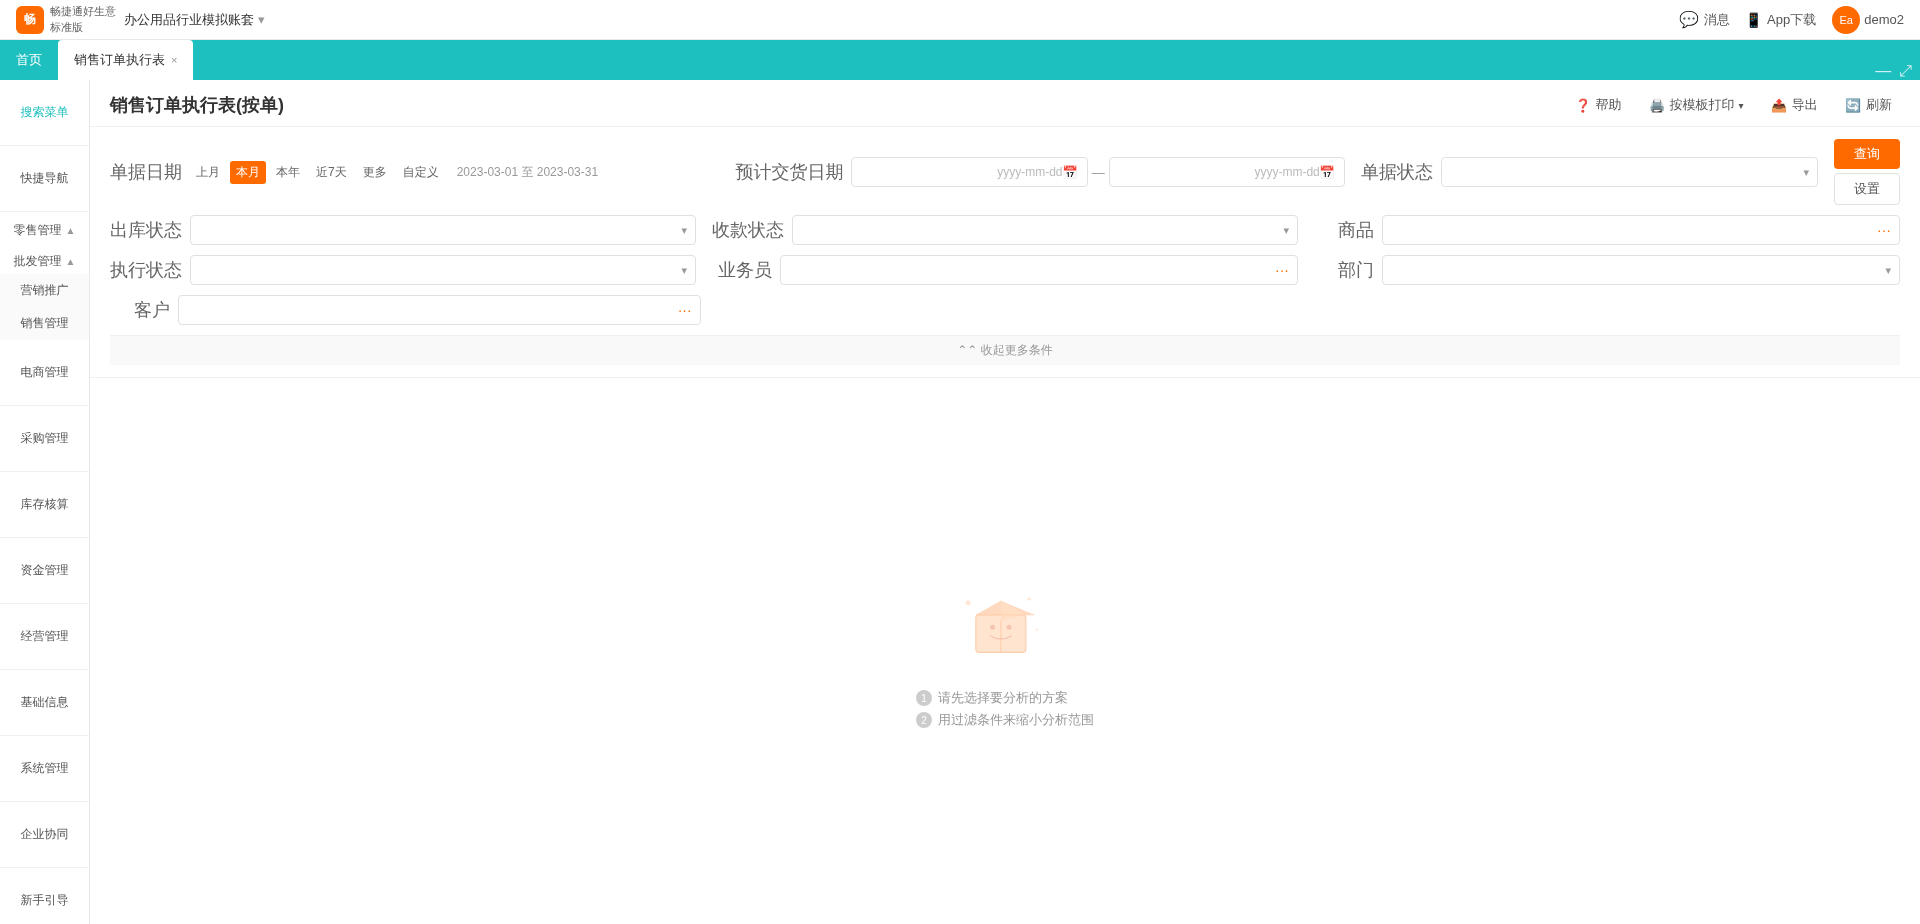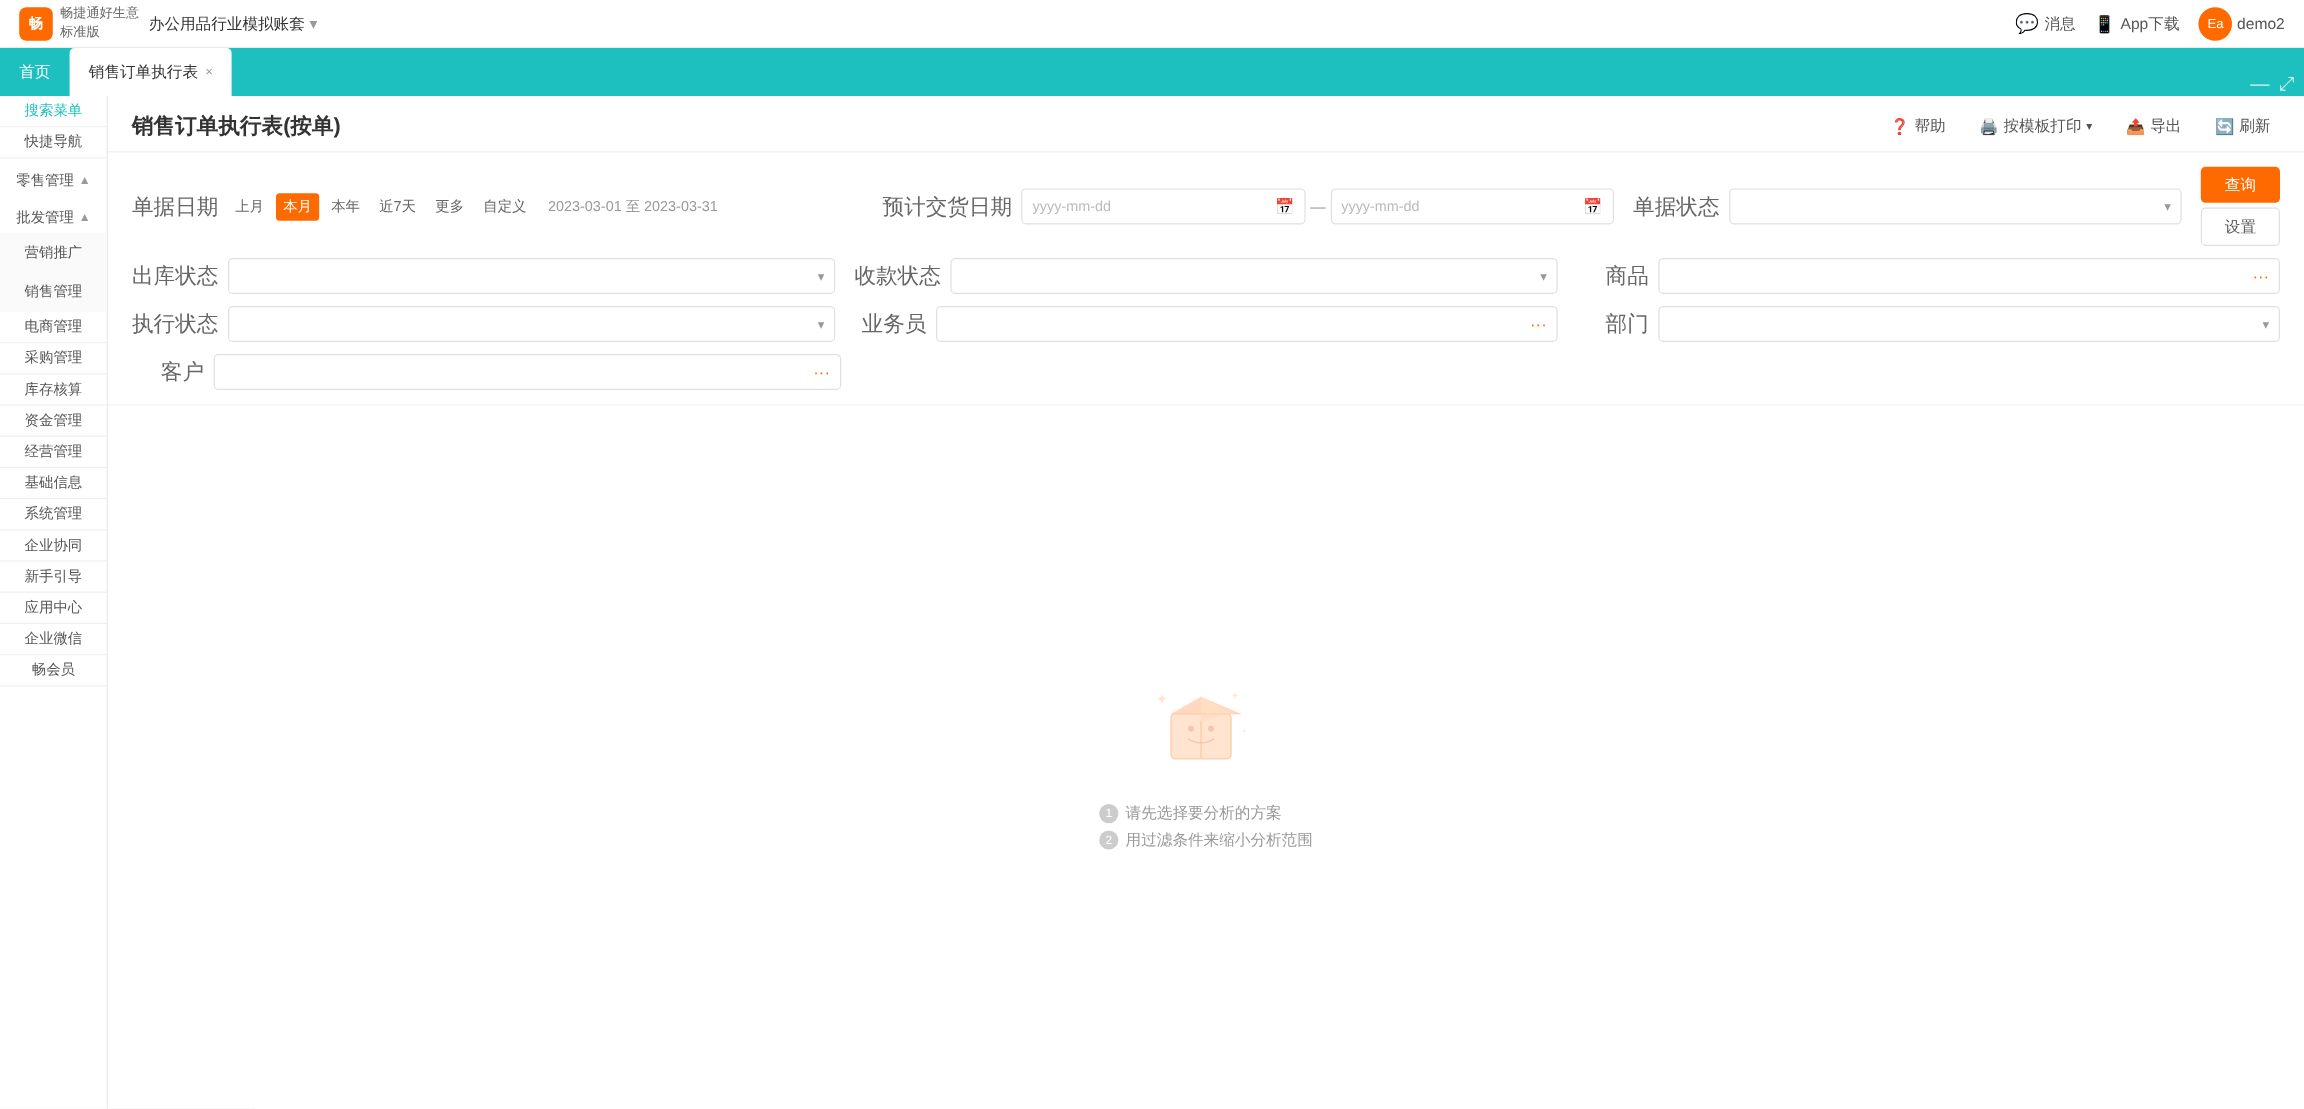--- a/index.html
+++ b/index.html
@@ -61,21 +61,21 @@
     .sidebar {
       width: 90px;
       background: white;
       border-right: 1px solid #e8e8e8;
       display: flex;
       flex-direction: column;
       overflow-y: auto;
       flex-shrink: 0;
     }
     .sidebar-item {
-      padding: 4px 8px;
+      padding: 24px 8px;
       text-align: center;
       font-size: 12px;
       color: #555;
       cursor: pointer;
       border-bottom: 1px solid #f0f0f0;
     }
     .sidebar-item.active { color: #1ebfbf; }
     .sidebar-section {
       padding: 10px 8px 4px;
       text-align: center;
@@ -225,21 +225,21 @@
     .date-input {
       flex: 1;
       border: 1px solid #e0e0e0;
       border-radius: 4px;
       padding: 5px 8px;
       font-size: 12px;
       color: #999;
       background: white;
       display: flex;
       align-items: center;
-      justify-content: space-between;
+      justify-content: flex-end;
       cursor: pointer;
       min-height: 30px;
     }
     .date-separator { color: #999; }
     .date-shortcuts {
       display: flex;
       align-items: center;
       gap: 4px;
     }
     .date-shortcut {
@@ -567,20 +567,24 @@
           <div class="filter-row">
             <div class="filter-item" style="flex:0.33 0 0; max-width: 33%;">
               <span class="filter-label">客户</span>
               <div class="filter-input" style="flex:1;">
                 <span style="color:#999;"></span>
                 <span class="dots">···</span>
               </div>
             </div>
           </div>
 
+          <div class="collapse-more">
+            <span>⌃⌃</span>
+            <span>收起更多条件</span>
+          </div>
         </div>
 
         <div class="empty-state">
           <div class="empty-state-inner">
 
             <svg class="empty-illustration" viewBox="0 0 120 120" xmlns="http://www.w3.org/2000/svg">
 
               <g opacity="0.6">
                 <rect x="25" y="55" width="60" height="45" rx="4" fill="#ffd4b0" stroke="#ffb07a" stroke-width="1.5"></rect>
                 <polygon points="25,55 55,38 95,55" fill="#ffb07a" opacity="0.8"></polygon>

